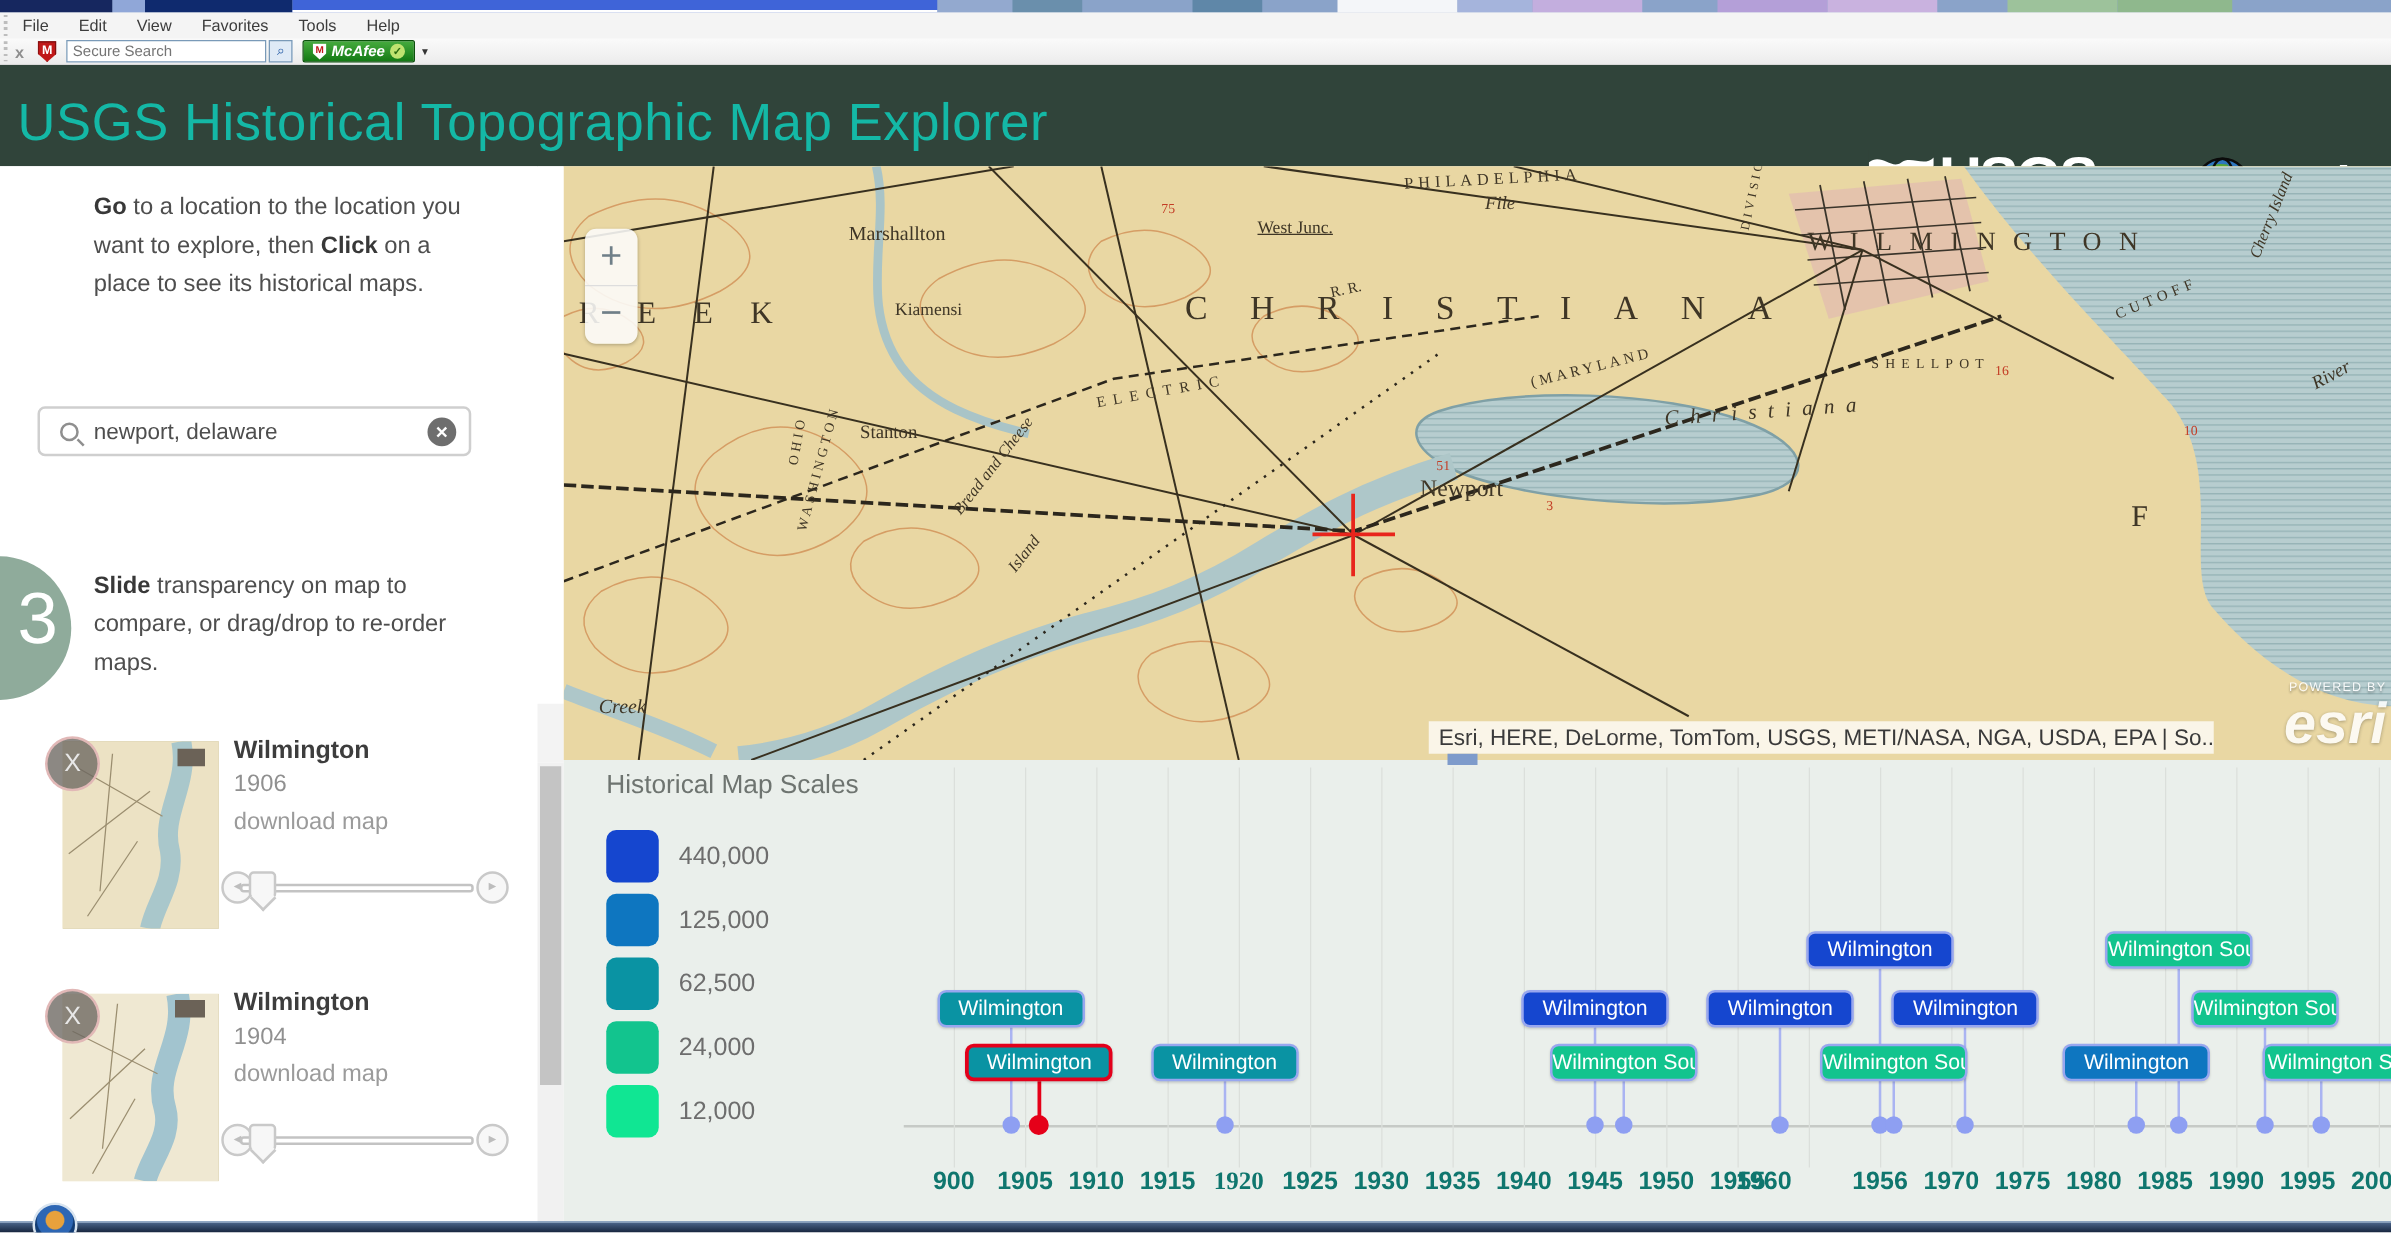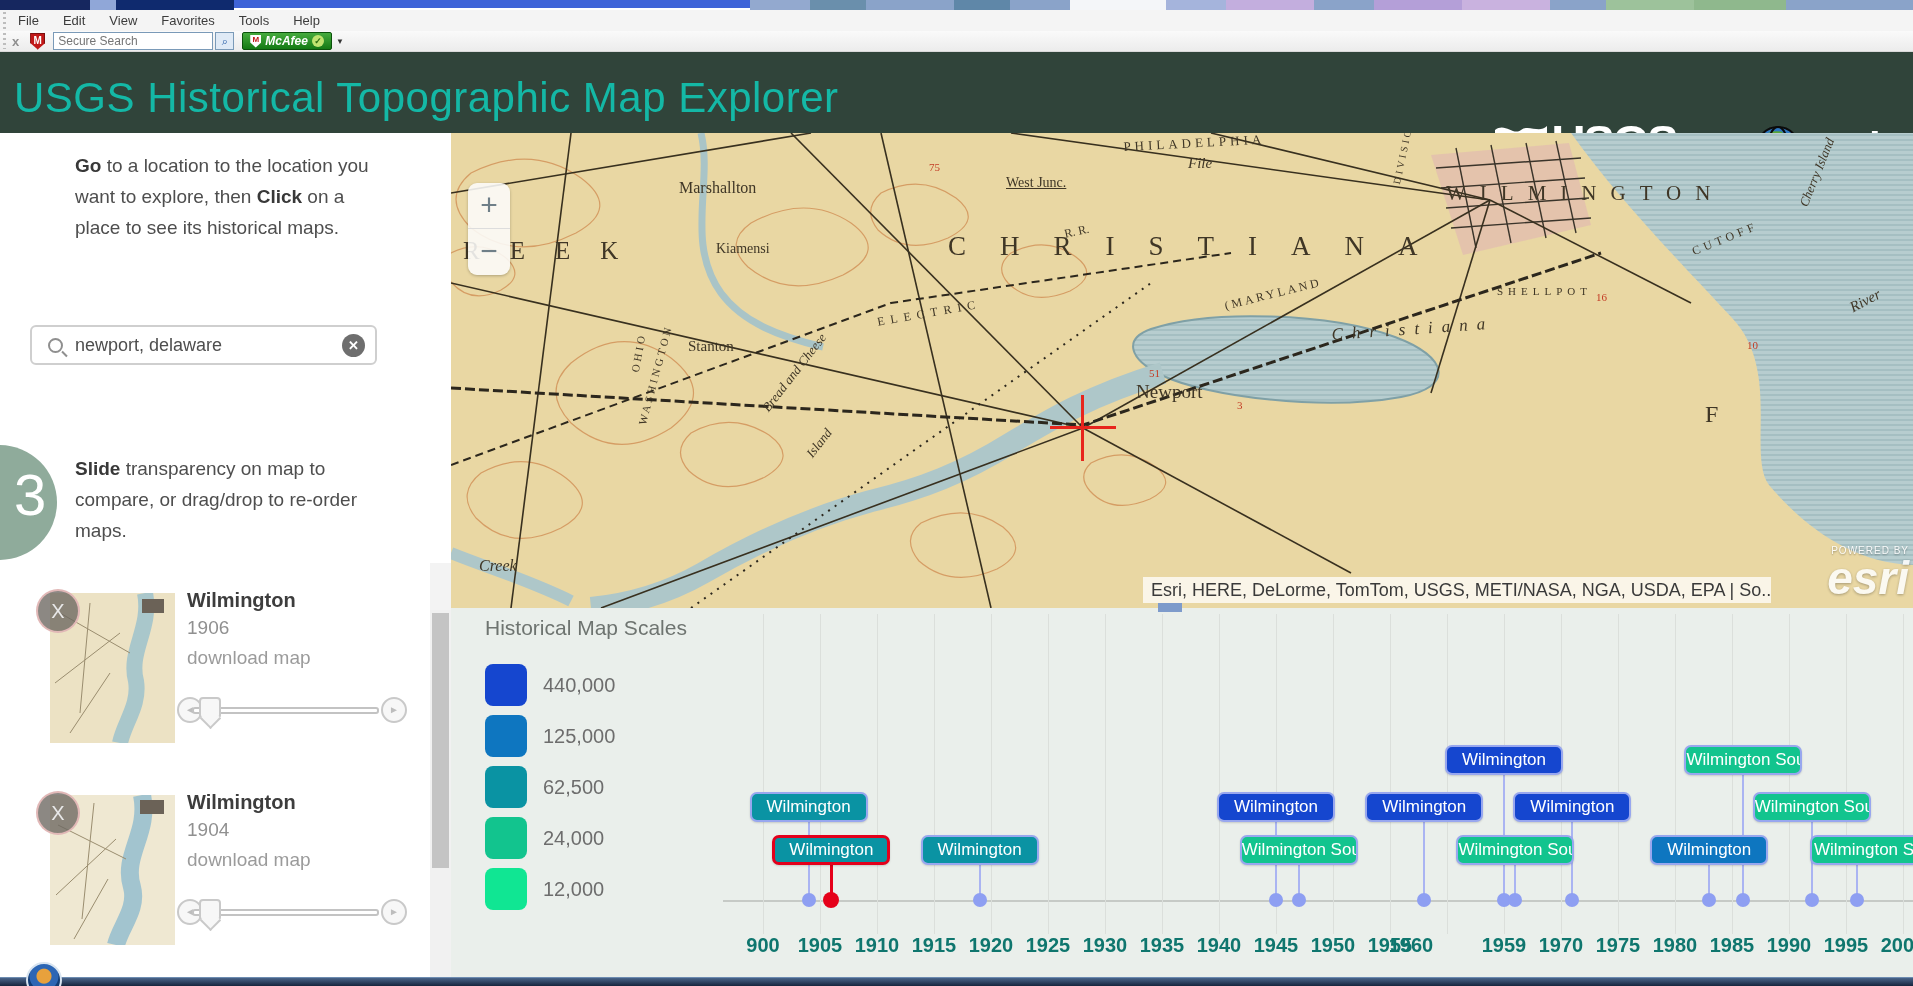--- a/index.html
+++ b/index.html
@@ -432,39 +432,39 @@
         <div id="axis"></div>
         <div class="grid" style="left: 0px;"></div>
         <div class="ticklb" style="left: 0px;">900</div>
         <div class="grid" style="left: 57px;"></div>
         <div class="ticklb" style="left: 57px;">1905</div>
         <div class="grid" style="left: 114px;"></div>
         <div class="ticklb" style="left: 114px;">1910</div>
         <div class="grid" style="left: 171px;"></div>
         <div class="ticklb" style="left: 171px;">1915</div>
         <div class="grid" style="left: 228px;"></div>
-        <div class="ticklb" style="left: 228px;">1920</div>
+        <div class="ticklb" style="left: 228px; font-family: Liberation Serif, serif;">1920</div>
         <div class="grid" style="left: 285px;"></div>
         <div class="ticklb" style="left: 285px;">1925</div>
         <div class="grid" style="left: 342px;"></div>
         <div class="ticklb" style="left: 342px;">1930</div>
         <div class="grid" style="left: 399px;"></div>
         <div class="ticklb" style="left: 399px;">1935</div>
         <div class="grid" style="left: 456px;"></div>
         <div class="ticklb" style="left: 456px;">1940</div>
         <div class="grid" style="left: 513px;"></div>
         <div class="ticklb" style="left: 513px;">1945</div>
         <div class="grid" style="left: 570px;"></div>
         <div class="ticklb" style="left: 570px;">1950</div>
         <div class="grid" style="left: 627px;"></div>
         <div class="ticklb" style="left: 627px;">1955</div>
         <div class="grid" style="left: 684px;"></div>
         <div class="ticklb" style="left: 648px;">1960</div>
         <div class="grid" style="left: 741px;"></div>
-        <div class="ticklb" style="left: 741px;">1959</div>
+        <div class="ticklb" style="left: 741px;">1956</div>
         <div class="grid" style="left: 798px;"></div>
         <div class="ticklb" style="left: 798px;">1970</div>
         <div class="grid" style="left: 855px;"></div>
         <div class="ticklb" style="left: 855px;">1975</div>
         <div class="grid" style="left: 912px;"></div>
         <div class="ticklb" style="left: 912px;">1980</div>
         <div class="grid" style="left: 969px;"></div>
         <div class="ticklb" style="left: 969px;">1985</div>
         <div class="grid" style="left: 1026px;"></div>
         <div class="ticklb" style="left: 1026px;">1990</div>

